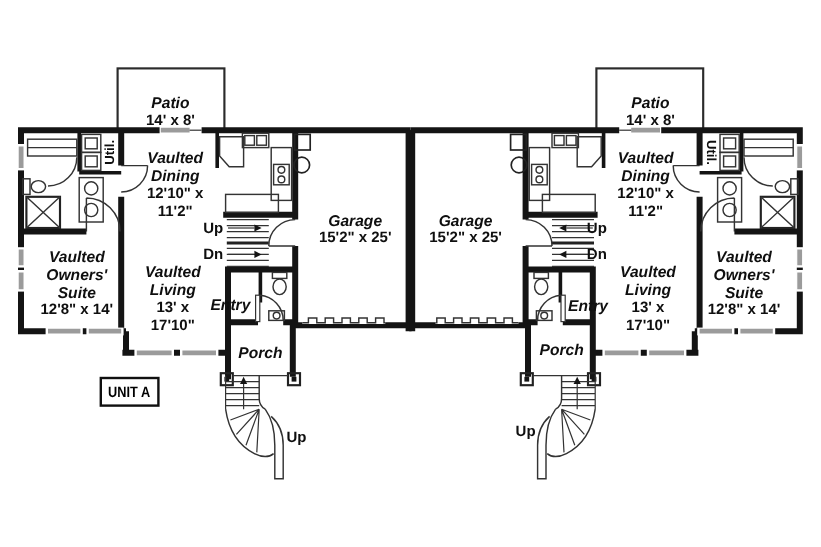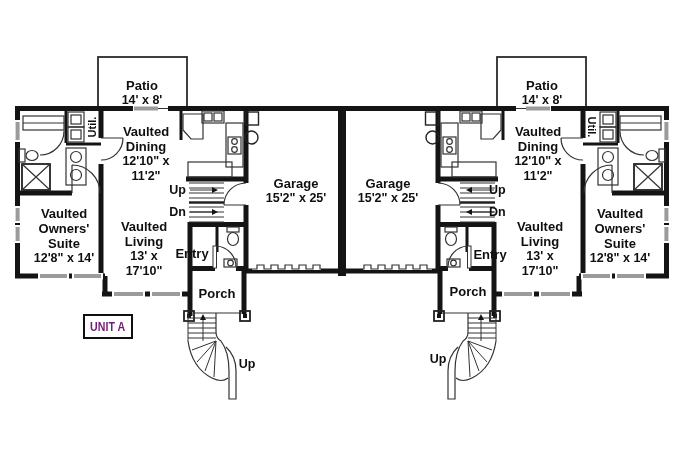--- a/index.html
+++ b/index.html
@@ -16,31 +16,31 @@
   .t1{stroke:#333333;stroke-width:1;fill:none;}
   .t14{stroke:#222222;stroke-width:1.4;fill:none;}
   .t18{stroke:#222222;stroke-width:1.8;fill:none;}
   .t24{stroke:#222222;stroke-width:2.4;fill:none;}
   .fillda{fill:#141414;stroke:none;}
   .whitef{fill:#ffffff;stroke:#333333;stroke-width:1;}
   
   .lbl{position:absolute;font-weight:bold;color:#0f0f0f;text-align:center;
        line-height:15px;font-size:12.5px;white-space:nowrap;}
   .lbl span{display:block;}
-  .lbl .nm{font-size:13px;}
+  .lbl .nm{font-size:13px;font-style:italic;}
   .alr{text-align:right;}
   .all{text-align:left;}
   .util{position:absolute;display:flex;align-items:center;justify-content:center;
         font-weight:bold;color:#0f0f0f;font-size:11px;width:30px;height:36px;}
   .util span{display:block;}
   .rotccw span{transform:rotate(-90deg);}
   .rotcw span{transform:rotate(90deg);}
   .unitbox{position:absolute;width:46px;height:21px;border:2.5px solid #101010;
            background:#ffffff;display:flex;align-items:center;justify-content:center;
-           font-weight:800;font-size:12.5px;color:#701a75;}
+           font-weight:800;font-size:12.5px;color:#000000;}
   .unitbox span{transform:scaleX(0.85);letter-spacing:0px;white-space:nowrap;}
 </style>
 </head>
 <body>
 
 <div id="stage">
 
   <svg id="plan-svg" width="684" height="456" viewBox="0 0 684 456">
     <defs>
       <g id="halfplan">

